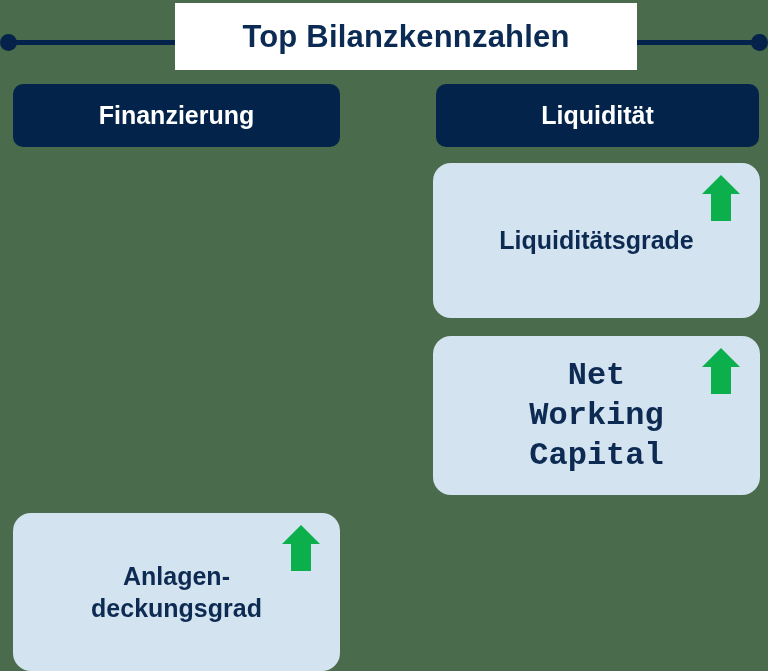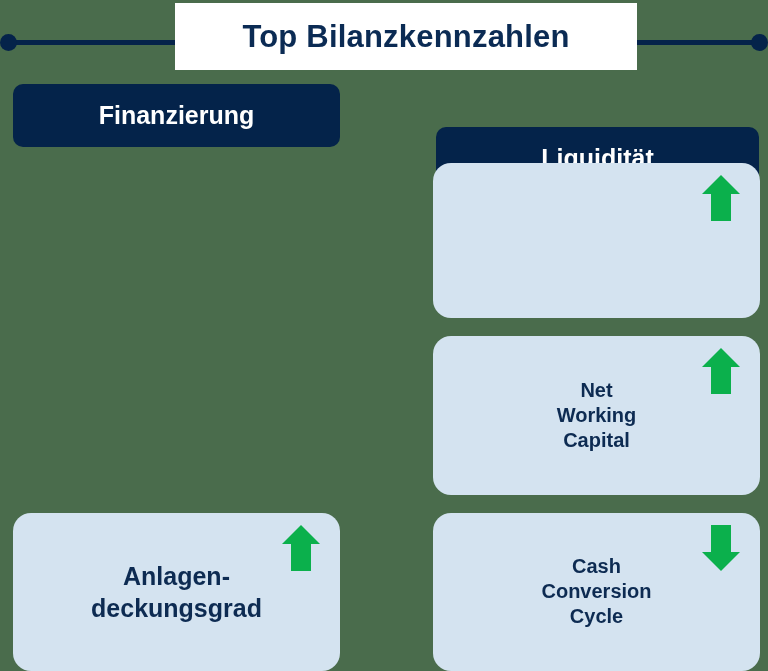--- a/index.html
+++ b/index.html
@@ -89,21 +89,20 @@
     background: #04234a;
     border-radius: 10px;
     display: flex;
     align-items: center;
     justify-content: center;
     box-sizing: border-box;
   }
   .col-header.narrow {
     left: 3px;
     width: 323px;
-    margin-top: 43px;
   }
   .col-header-text {
     color: #ffffff;
     font-size: 25px;
     font-weight: bold;
     line-height: 1;
     white-space: nowrap;
   }
 
   
@@ -129,21 +128,21 @@
     transform: translateY(-50%);
     text-align: center;
     color: #0d2b52;
     font-size: 25px;
     font-weight: bold;
     line-height: 1.26;
     padding: 0 14px;
     box-sizing: border-box;
     white-space: pre-line;
   }
-  .card-label.lines3 { font-size: 20px; }
+  .card-label.lines3 { font-size: 32px; font-family: Liberation Mono, monospace; }
 
   
   .arrow {
     position: absolute;
     right: 20px;
     top: 12px;
     width: 38px;
     height: 46px;
   }
   .arrow svg { display: block; width: 100%; height: 100%; }
@@ -179,43 +178,34 @@
       </div>
     </div>
   </div>
 
   <div class="column col-1">
     <div class="col-header narrow">
       <span class="col-header-text">Liquidität</span>
     </div>
 
     <div class="card c0">
+      <div class="card-label">Liquiditätsgrade</div>
       <div class="arrow">
         <svg viewBox="0 0 38 46" xmlns="http://www.w3.org/2000/svg">
           <polygon points="19,0 38,19 29,19 29,46 9,46 9,19 0,19" fill="#0bb04c"></polygon>
         </svg>
       </div>
     </div>
 
     <div class="card c1">
       <div class="card-label lines3">Net
 Working
 Capital</div>
       <div class="arrow">
         <svg viewBox="0 0 38 46" xmlns="http://www.w3.org/2000/svg">
           <polygon points="19,0 38,19 29,19 29,46 9,46 9,19 0,19" fill="#0bb04c"></polygon>
         </svg>
       </div>
     </div>
 
-    <div class="card c2">
-      <div class="card-label lines3">Cash
-Conversion
-Cycle</div>
-      <div class="arrow">
-        <svg viewBox="0 0 38 46" xmlns="http://www.w3.org/2000/svg">
-          <polygon points="19,46 0,27 9,27 9,0 29,0 29,27 38,27" fill="#0bb04c"></polygon>
-        </svg>
-      </div>
-    </div>
   </div>
 
 </div>
 
 </body></html>

